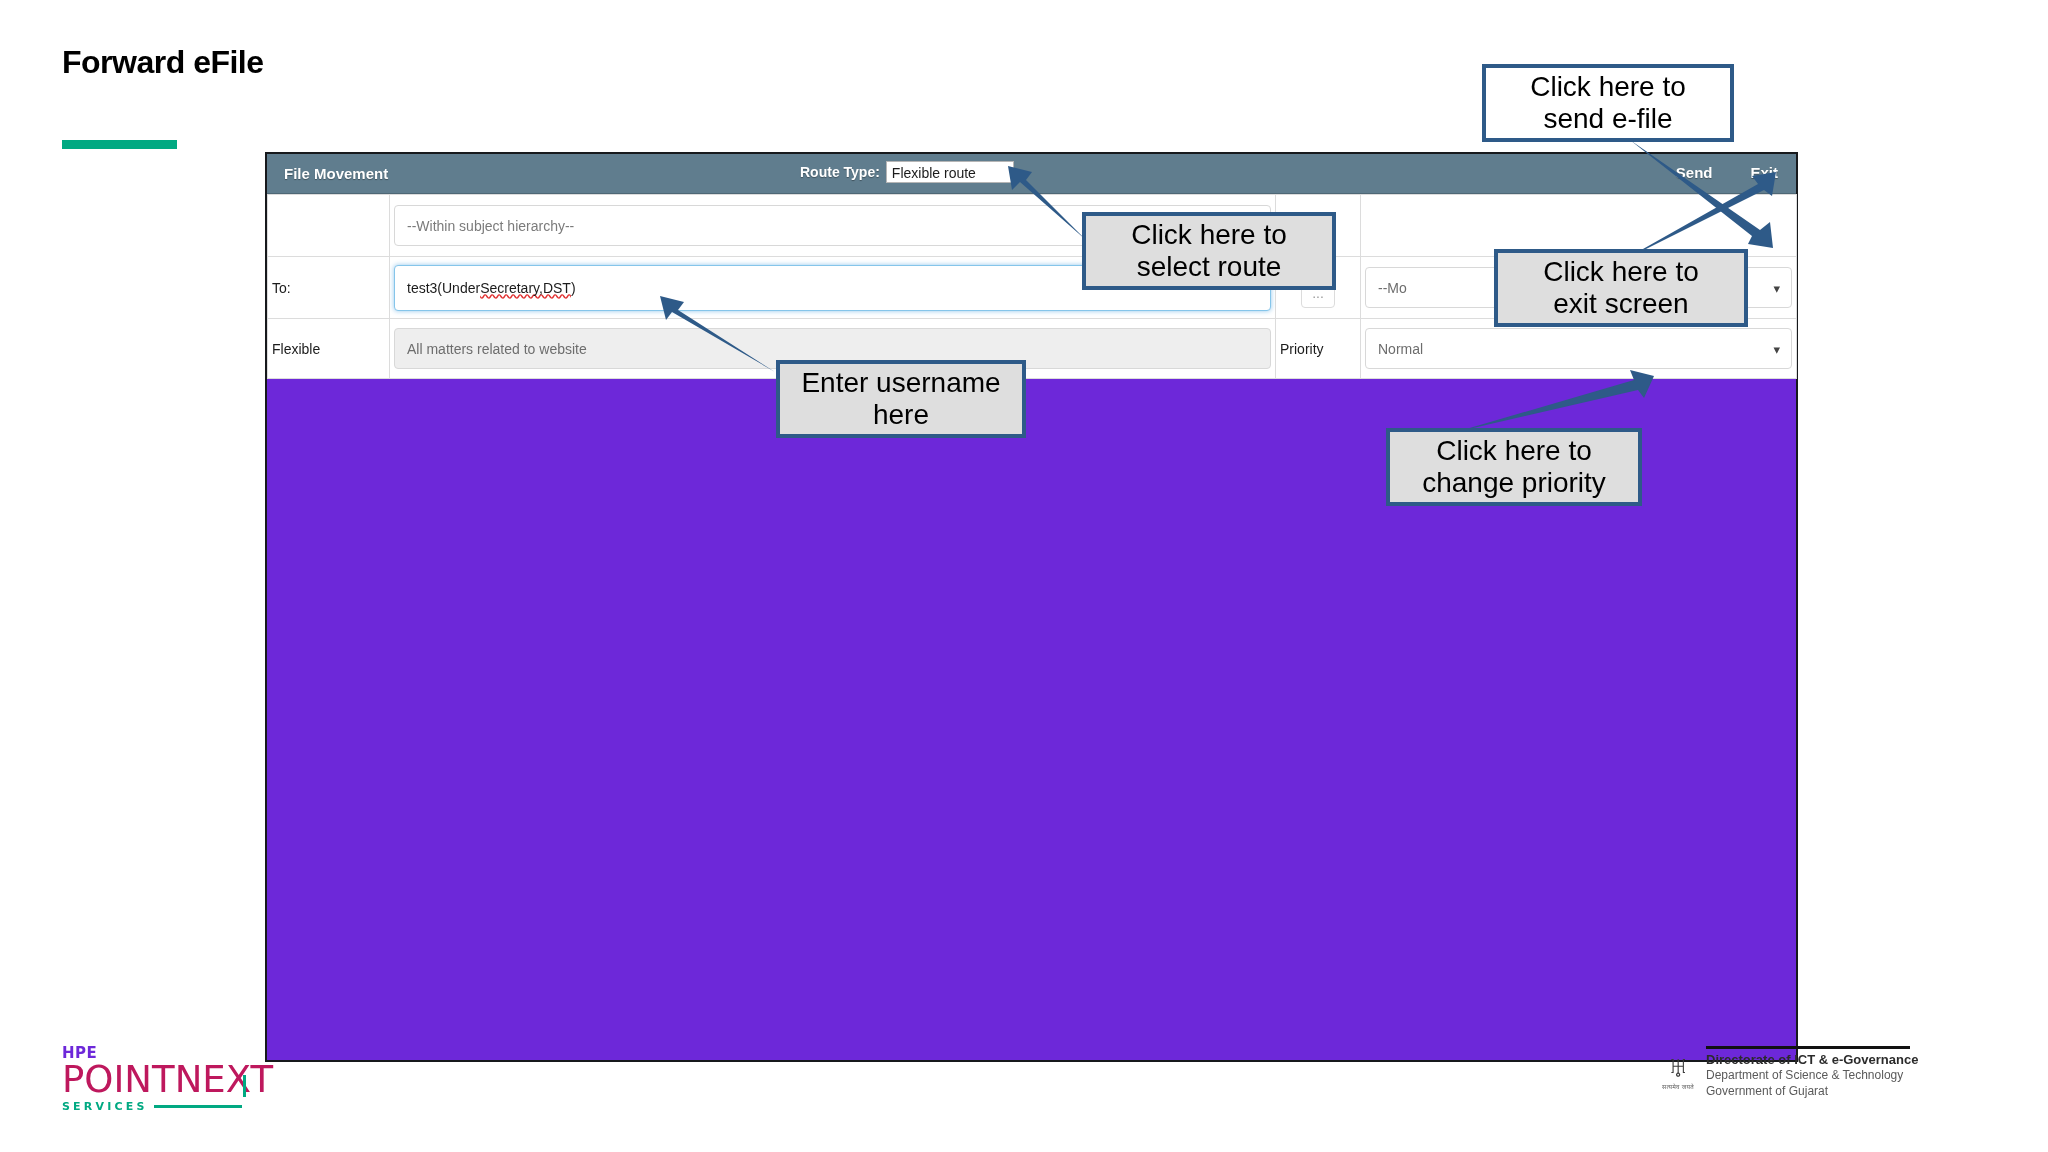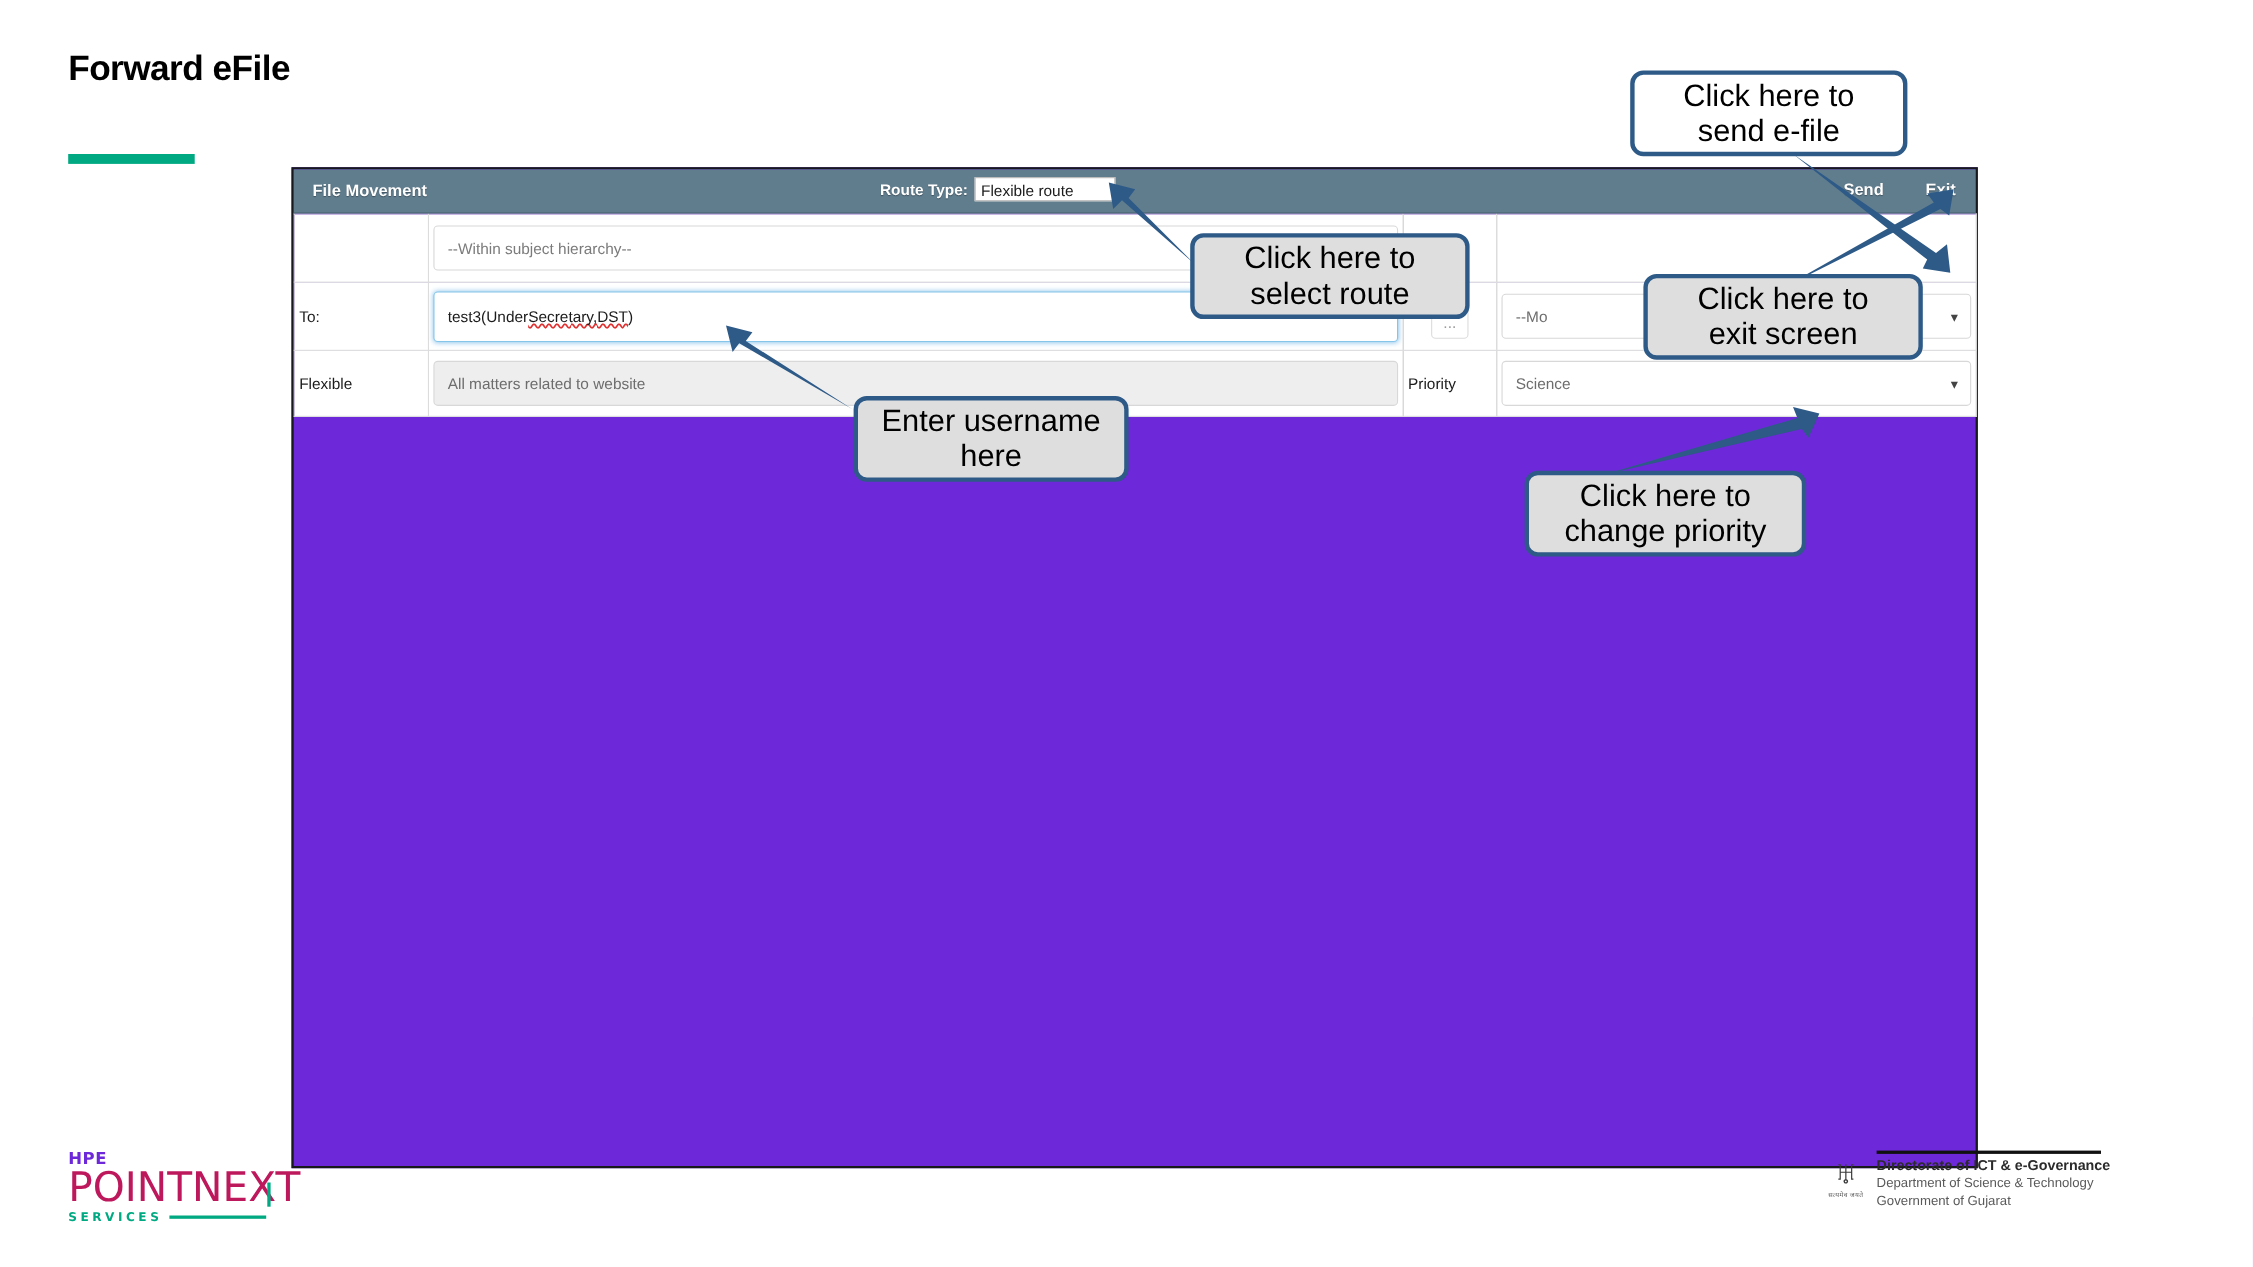--- a/index.html
+++ b/index.html
@@ -211,21 +211,21 @@
     font-size: 13px;
     color: #444;
     line-height: 1;
   }
 
   
   .callout {
     position: absolute;
     box-sizing: border-box;
     border: 4px solid #2e5a88;
-    border-radius: 12px;
+    border-radius: 0;
     display: flex;
     align-items: center;
     justify-content: center;
     text-align: center;
     font-size: 28px;
     color: #000000;
     line-height: 1.16;
     padding: 4px 10px;
     z-index: 40;
   }
@@ -397,21 +397,21 @@
     <tr class="row-h3">
       <td class="cell-label">Flexible</td>
       <td class="cell-pad">
         <div class="txt-input disabled">
           <span class="value-text">All matters related to website</span>
         </div>
       </td>
       <td class="cell-label">Priority</td>
       <td class="cell-pad">
         <div class="sel">
-          <span>Science</span>
+          <span>Normal</span>
           <span class="caret">▾</span>
         </div>
       </td>
     </tr>
   </tbody>
     </table>
 </div>
 
 <svg class="arrow-svg" style="left:0;top:0;width:2048px;height:1152px;">
 

